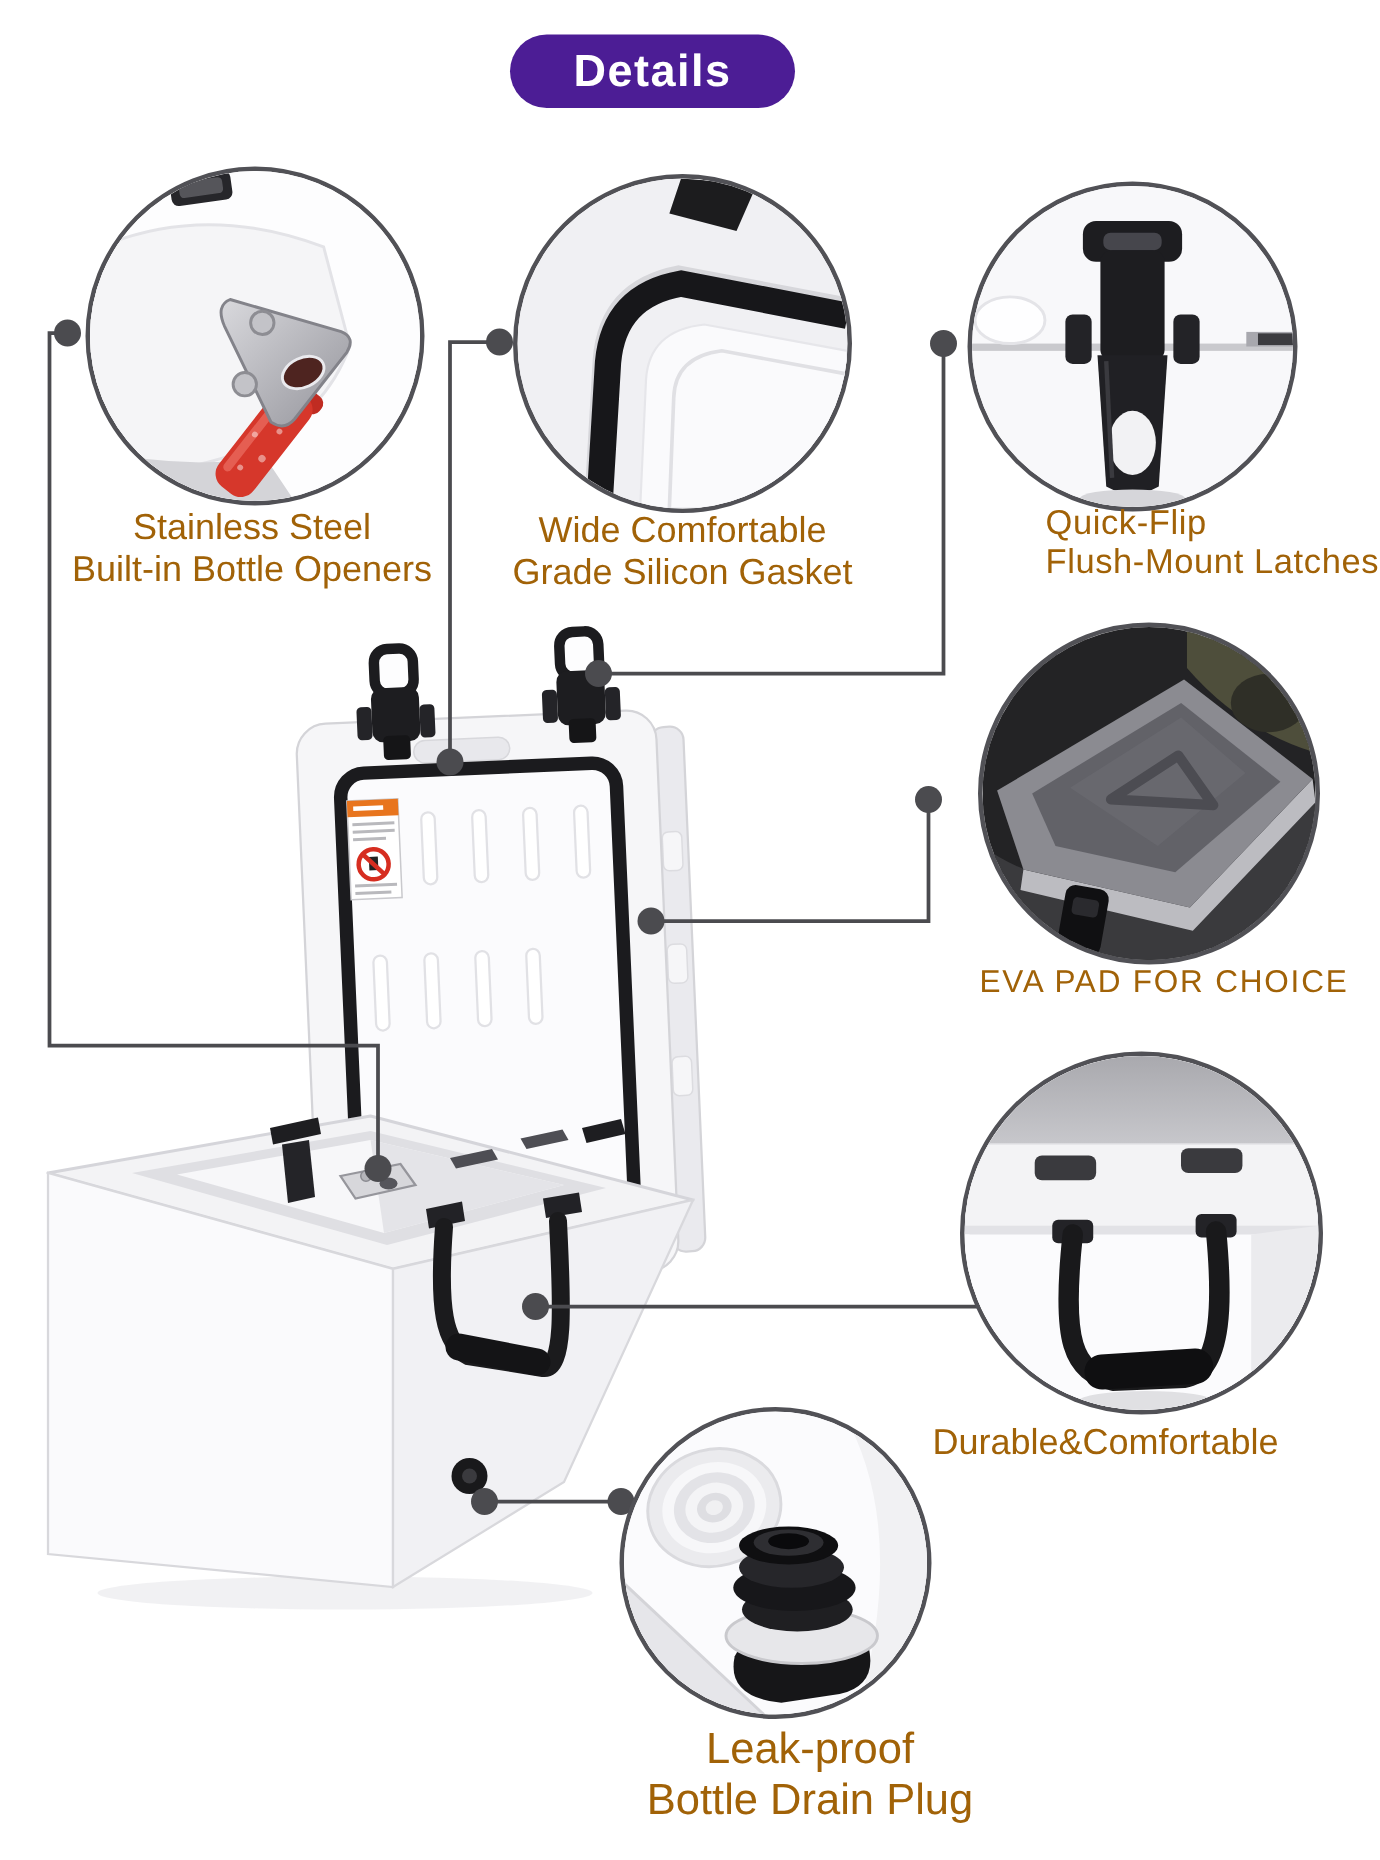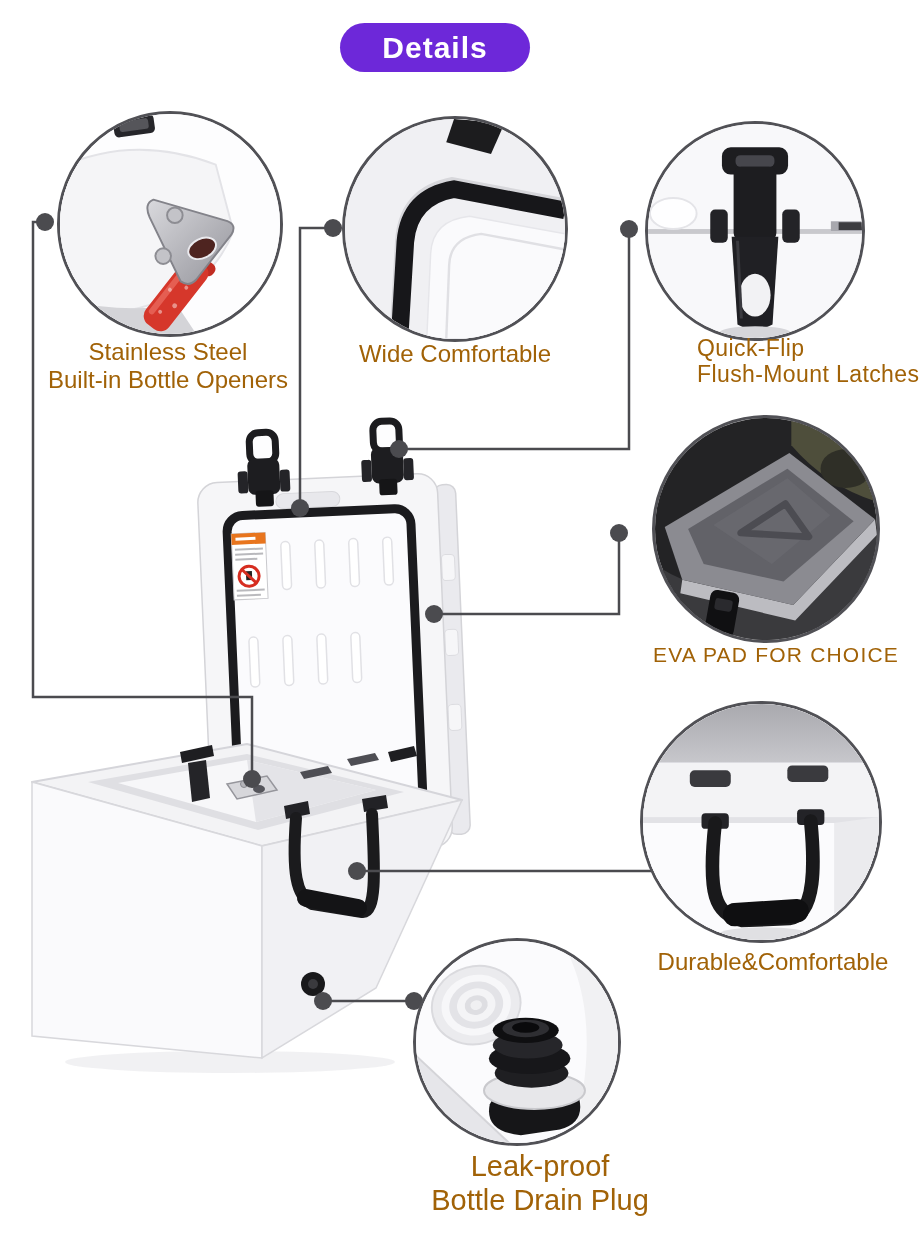--- a/index.html
+++ b/index.html
@@ -1,37 +1,37 @@
 <!DOCTYPE html>
 <html><head>
 <meta charset="utf-8">
 <style>
   html,body{margin:0;padding:0;background:#ffffff;}
   .page{position:relative;width:920px;height:1240px;background:#ffffff;overflow:hidden;
         font-family:"Liberation Sans",sans-serif;}
   .badge{position:absolute;left:340px;top:23px;width:190px;height:49px;border-radius:26px;
-         background:#6d28d9;display:flex;align-items:center;justify-content:center;}
+         background:#4c1d95;display:flex;align-items:center;justify-content:center;}
   .badge span{color:#ffffff;font-size:30px;font-weight:bold;letter-spacing:1px;}
   .art{position:absolute;left:0;top:0;width:920px;height:1240px;}
   .callout-circle{position:absolute;border:3.5px solid #515156;border-radius:50%;
                   overflow:hidden;background:#ffffff;box-sizing:border-box;}
   .callout-circle svg{display:block;width:100%;height:100%;}
   .c1{left:57px;top:111px;width:226px;height:226px;}
   .c2{left:342px;top:116px;width:226px;height:226px;}
   .c3{left:645px;top:121px;width:220px;height:220px;}
   .c4{left:652px;top:415px;width:228px;height:228px;}
   .c5{left:640px;top:701px;width:242px;height:242px;}
   .c6{left:413px;top:938px;width:208px;height:208px;}
   .lbl{position:absolute;color:#a16207;font-size:24px;line-height:1.16;text-align:center;}
   .lbl span{display:block;}
   .lbl1{left:28px;top:338px;width:280px;}
   .lbl2{left:315px;top:340px;width:280px;}
   .lbl3{left:658px;top:336px;width:262px;text-align:left;font-size:23px;line-height:1.12;letter-spacing:0.4px;margin-left:39px;}
   .lbl4{left:640px;top:643px;width:272px;font-size:21px;letter-spacing:1.2px;}
-  .lbl5{left:628px;top:948px;width:290px;}
+  .lbl5{left:592px;top:948px;width:290px;}
   .lbl6{left:408px;top:1150px;width:264px;font-size:29px;}
 </style>
 </head>
 <body>
 
 <div class="page">
 
   <div class="badge">
     <span>Details</span>
   </div>
@@ -289,20 +289,21 @@
       </g>
     </svg>
   </div>
 
   <div class="lbl lbl1">
     <span>Stainless Steel</span>
     <span>Built-in Bottle Openers</span>
   </div>
   <div class="lbl lbl2">
     <span>Wide Comfortable</span>
+    <span>Grade Silicon Gasket</span>
   </div>
   <div class="lbl lbl3">
     <span>Quick-Flip</span>
     <span>Flush-Mount Latches</span>
   </div>
   <div class="lbl lbl4">
     <span>EVA PAD FOR CHOICE</span>
   </div>
   <div class="lbl lbl5">
     <span>Durable&amp;Comfortable</span>

